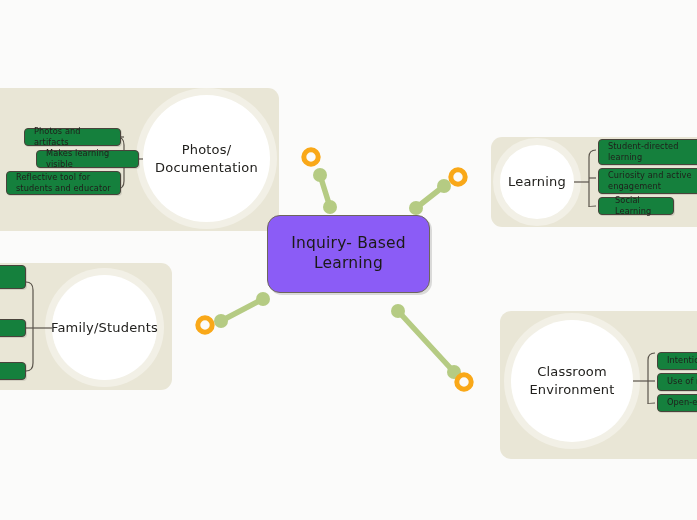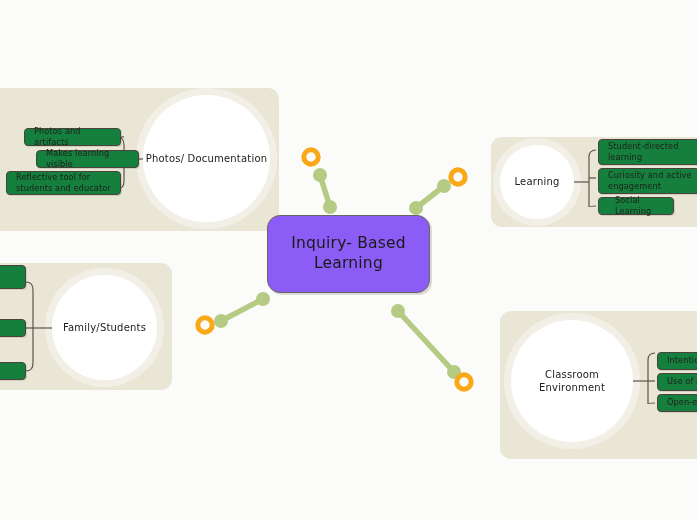--- a/index.html
+++ b/index.html
@@ -34,21 +34,21 @@
   .hub {
     position: absolute;
     background: #ffffff;
     border-radius: 50%;
     box-shadow: 0 0 0 7px #f2f0e6;
     display: flex;
     align-items: center;
     justify-content: center;
     text-align: center;
     color: #22211e;
-    font-size: 10px;
+    font-size: 13px;
     line-height: 1.35;
     letter-spacing: .2px;
   }
 
   
   .pill {
     position: absolute;
     background: #15803d;
     border: 1.3px solid #49433b;
     border-radius: 4px;

